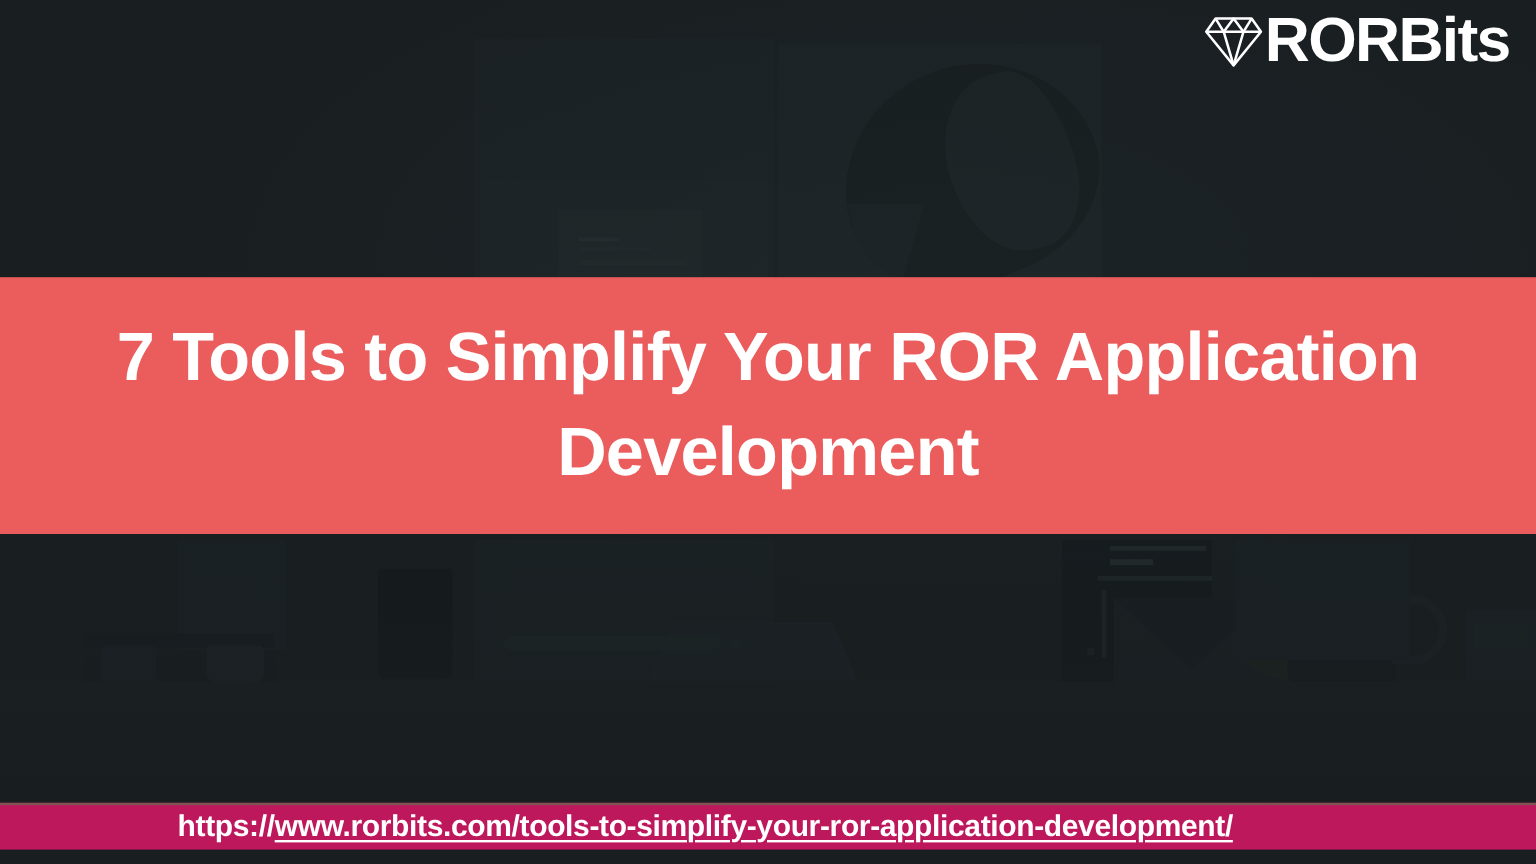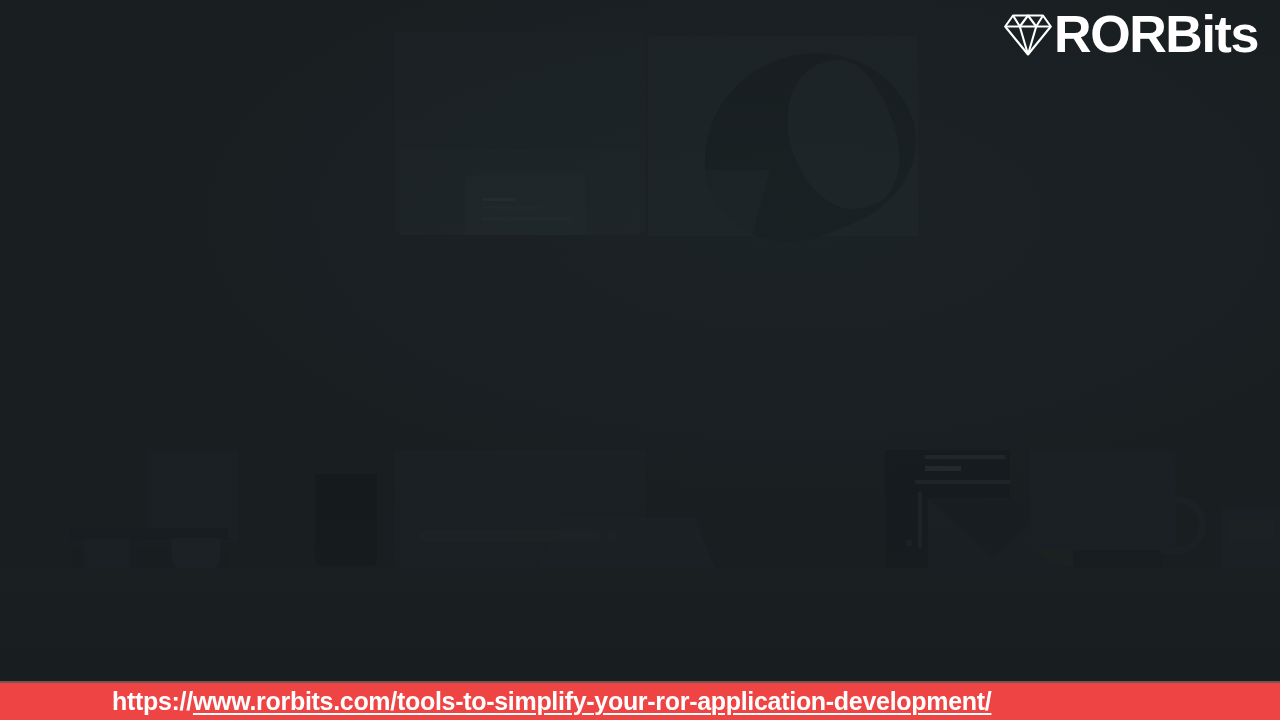--- a/index.html
+++ b/index.html
@@ -162,27 +162,28 @@
     line-height: 1.38;
     text-align: center;
     letter-spacing: -0.6px;
     padding: 0 38px;
     width: 100%;
   }
 
   
   .url-bar {
     position: absolute;
-    left: 0; bottom: 0;
+    left: 0; bottom: 12px;
     width: 1280px; height: 39px;
-    background: #ef4444;
+    background: #be185d;
     border-top: 2px solid #7c5252;
     display: flex;
     align-items: center;
     z-index: 6;
+    padding-left: 36px;
   }
   .url-text {
     color: #ffffff;
     font-size: 25px;
     font-weight: bold;
     letter-spacing: -0.3px;
     white-space: nowrap;
     padding-left: 112px;
     line-height: 1;
   }
@@ -247,20 +248,23 @@
         <path d="M3.2 17.5 L11 6.5 L41 6.5 L48.8 17.5 L26 45.5 Z"></path>
         <path d="M3.2 17.5 L48.8 17.5"></path>
         <path d="M11 6.5 L17.8 17.5 L26 45.5"></path>
         <path d="M41 6.5 L34.2 17.5 L26 45.5"></path>
         <path d="M17.8 17.5 L26 6.5 L34.2 17.5"></path>
       </g>
     </svg>
     <span class="brand-name">RORBits</span>
   </div>
 
+  <div class="headline-band">
+    <h1 class="headline">7 Tools to Simplify Your ROR Application Development</h1>
+  </div>
 
   <div class="url-bar">
     <div class="url-text">
       <span class="url-scheme">https://</span><span class="url-path">www.rorbits.com/tools-to-simplify-your-ror-application-development/</span>
     </div>
   </div>
 
 </div>
 
 </body></html>

